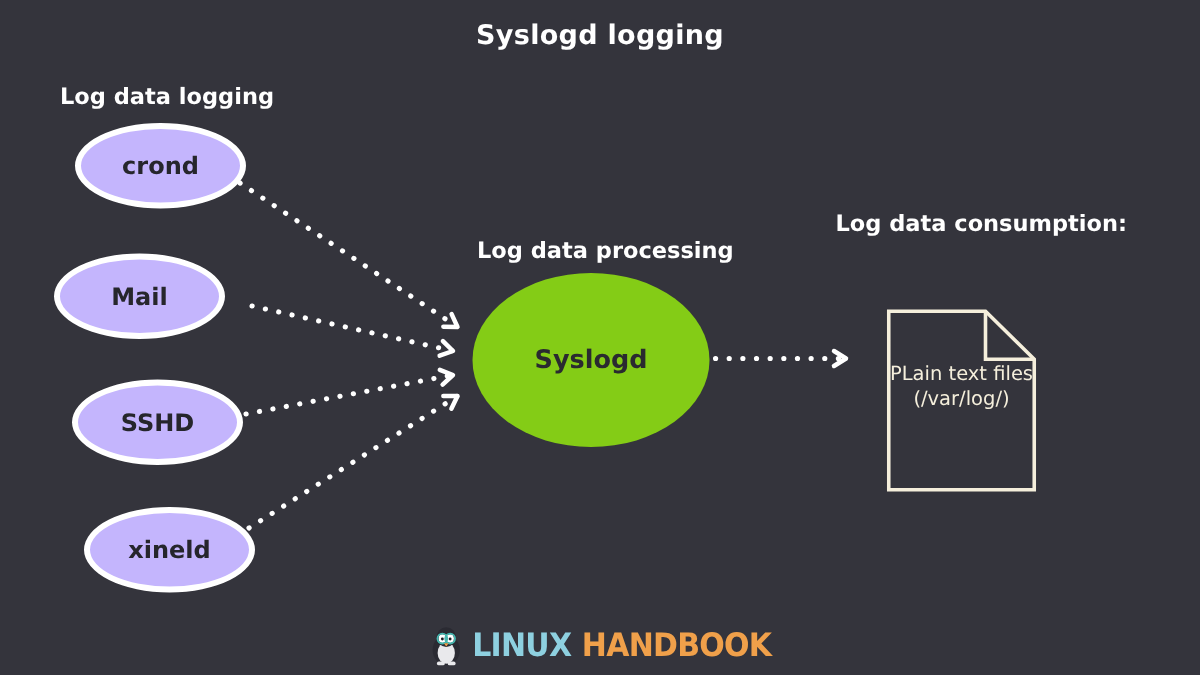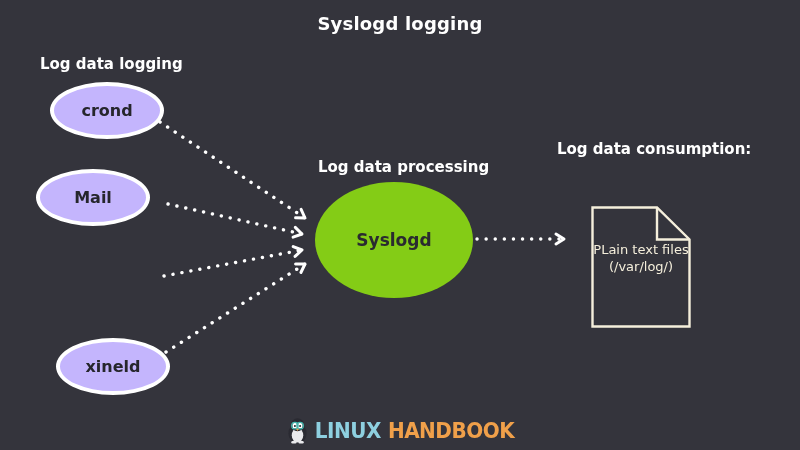--- a/index.html
+++ b/index.html
@@ -139,20 +139,23 @@
     <path class="dotted-arrow" d="M166,352 L305,264" marker-end="url(#chevron)"></path>
     <path class="dotted-arrow" d="M477,239 L564,239" marker-end="url(#chevron)"></path>
   </svg>
 
   <div class="source-node node-crond">
     <span>crond</span>
   </div>
   <div class="source-node node-mail">
     <span>Mail</span>
   </div>
+  <div class="source-node node-sshd">
+    <span>SSHD</span>
+  </div>
   <div class="source-node node-xineld">
     <span>xineld</span>
   </div>
 
   <div class="processing-node">
     <span>Syslogd</span>
   </div>
 
   <div class="file-node">
     <svg width="100" height="122" viewBox="0 0 100 122" xmlns="http://www.w3.org/2000/svg">

